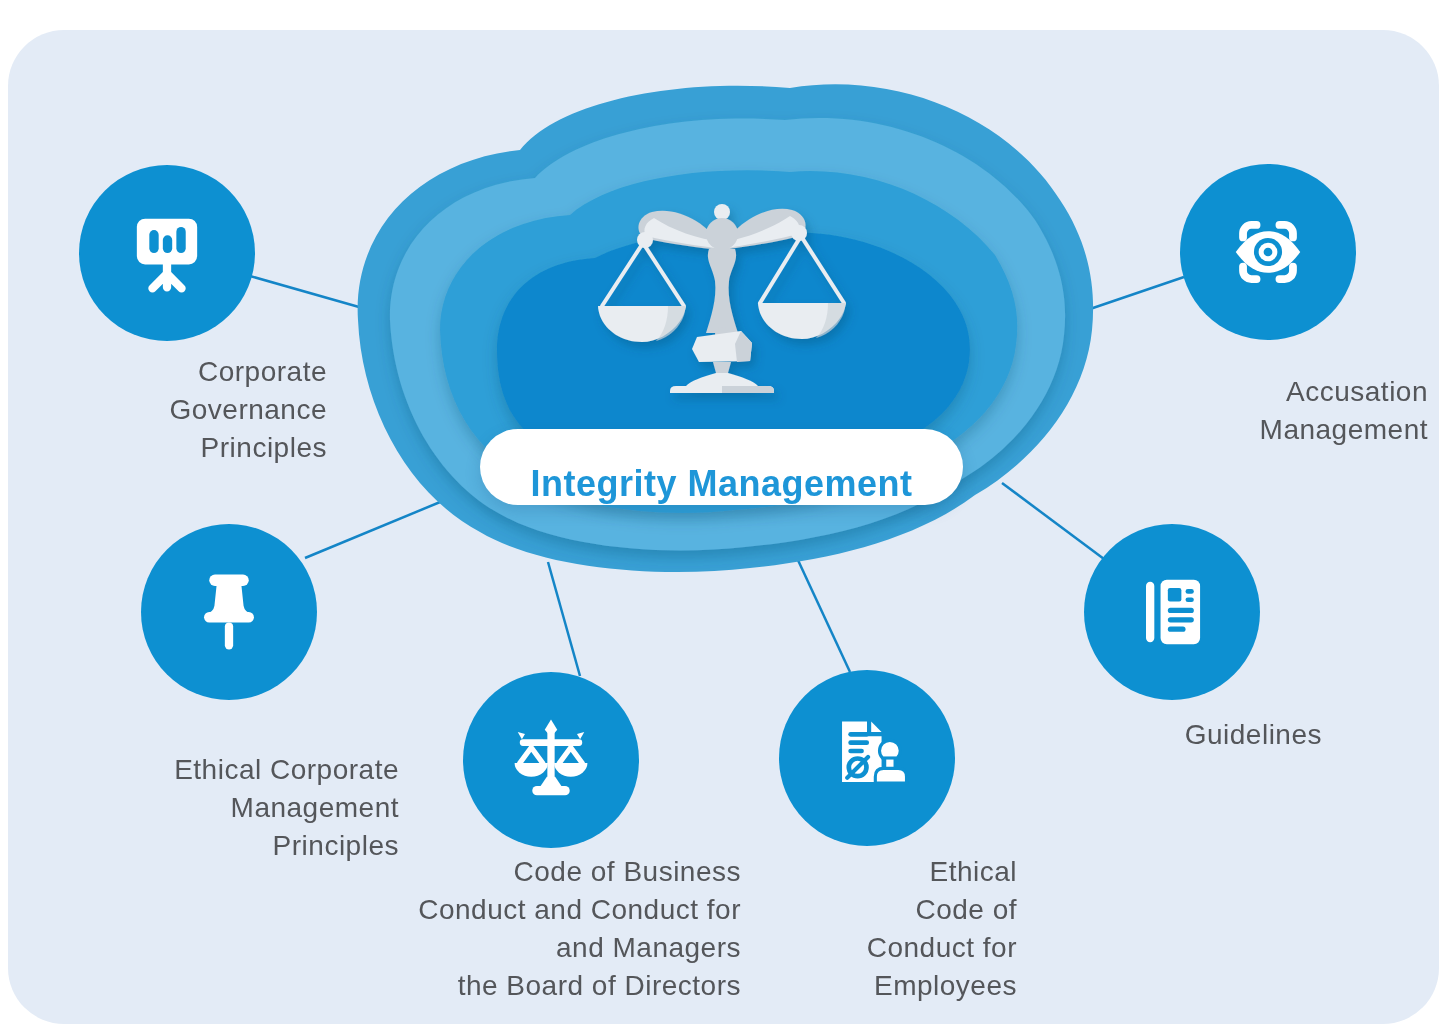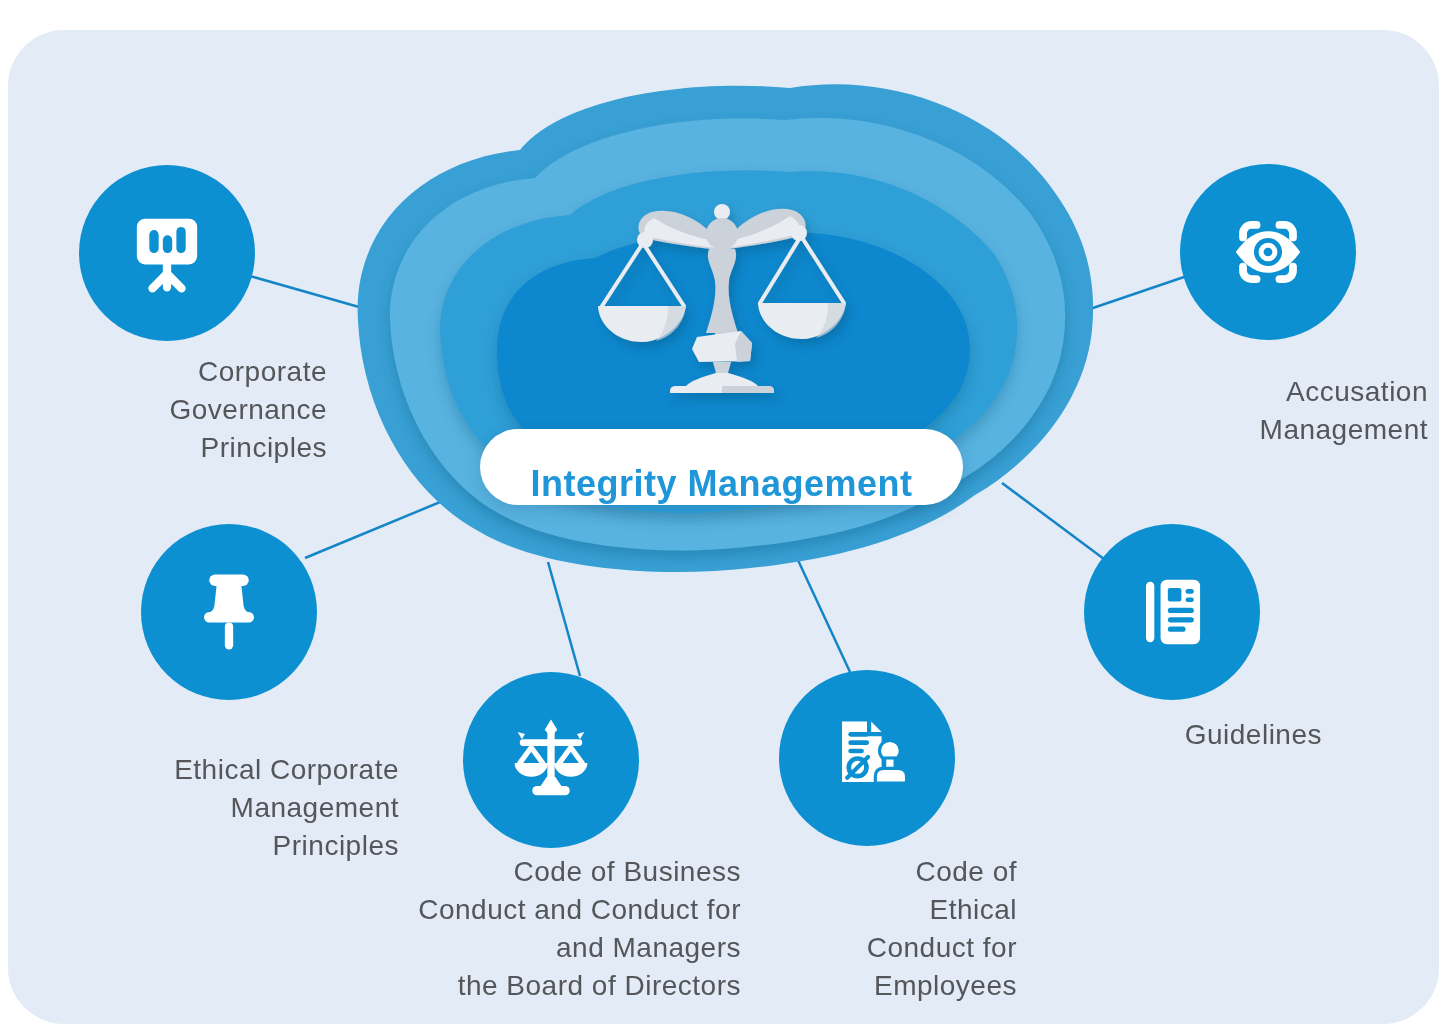--- a/index.html
+++ b/index.html
@@ -192,22 +192,22 @@
     <rect x="32" y="33" width="20" height="4.5" rx="2.25" class="ic-blue"></rect>
     <rect x="32" y="41" width="15" height="4.5" rx="2.25" class="ic-blue"></rect>
     <circle cx="41" cy="59" r="8.5" fill="none" class="ic-blue-s" stroke-width="4.5"></circle>
     <line x1="31" y1="69" x2="51" y2="49" class="ic-blue-s" stroke-width="4" stroke-linecap="round"></line>
     <circle cx="72" cy="43" r="10" fill="#fff" class="ic-blue-s" stroke-width="3"></circle>
     <rect x="67" y="50" width="10" height="11" fill="#fff" class="ic-blue-s" stroke-width="3"></rect>
     <path d="M58,68 Q58,60 66,60 H80 Q88,60 88,68 V74 H58 Z" fill="#fff" class="ic-blue-s" stroke-width="3"></path>
   </svg>
 </div>
 <div class="node-label n5-label">
+  <span>Ethical</span>
   <span>Code of</span>
-  <span>Ethical</span>
   <span>Conduct for</span>
   <span>Employees</span>
 </div>
 
 <div class="node-circle n6-circle">
   <svg viewBox="0 0 100 100">
     <rect x="25" y="21" width="8" height="58" rx="4" fill="#fff"></rect>
     <rect x="39" y="19" width="38" height="62" rx="6" fill="#fff"></rect>
     <rect x="46" y="27" width="13" height="13" rx="2" class="ic-blue"></rect>
     <rect x="63" y="28" width="8" height="4.5" rx="2.25" class="ic-blue"></rect>

